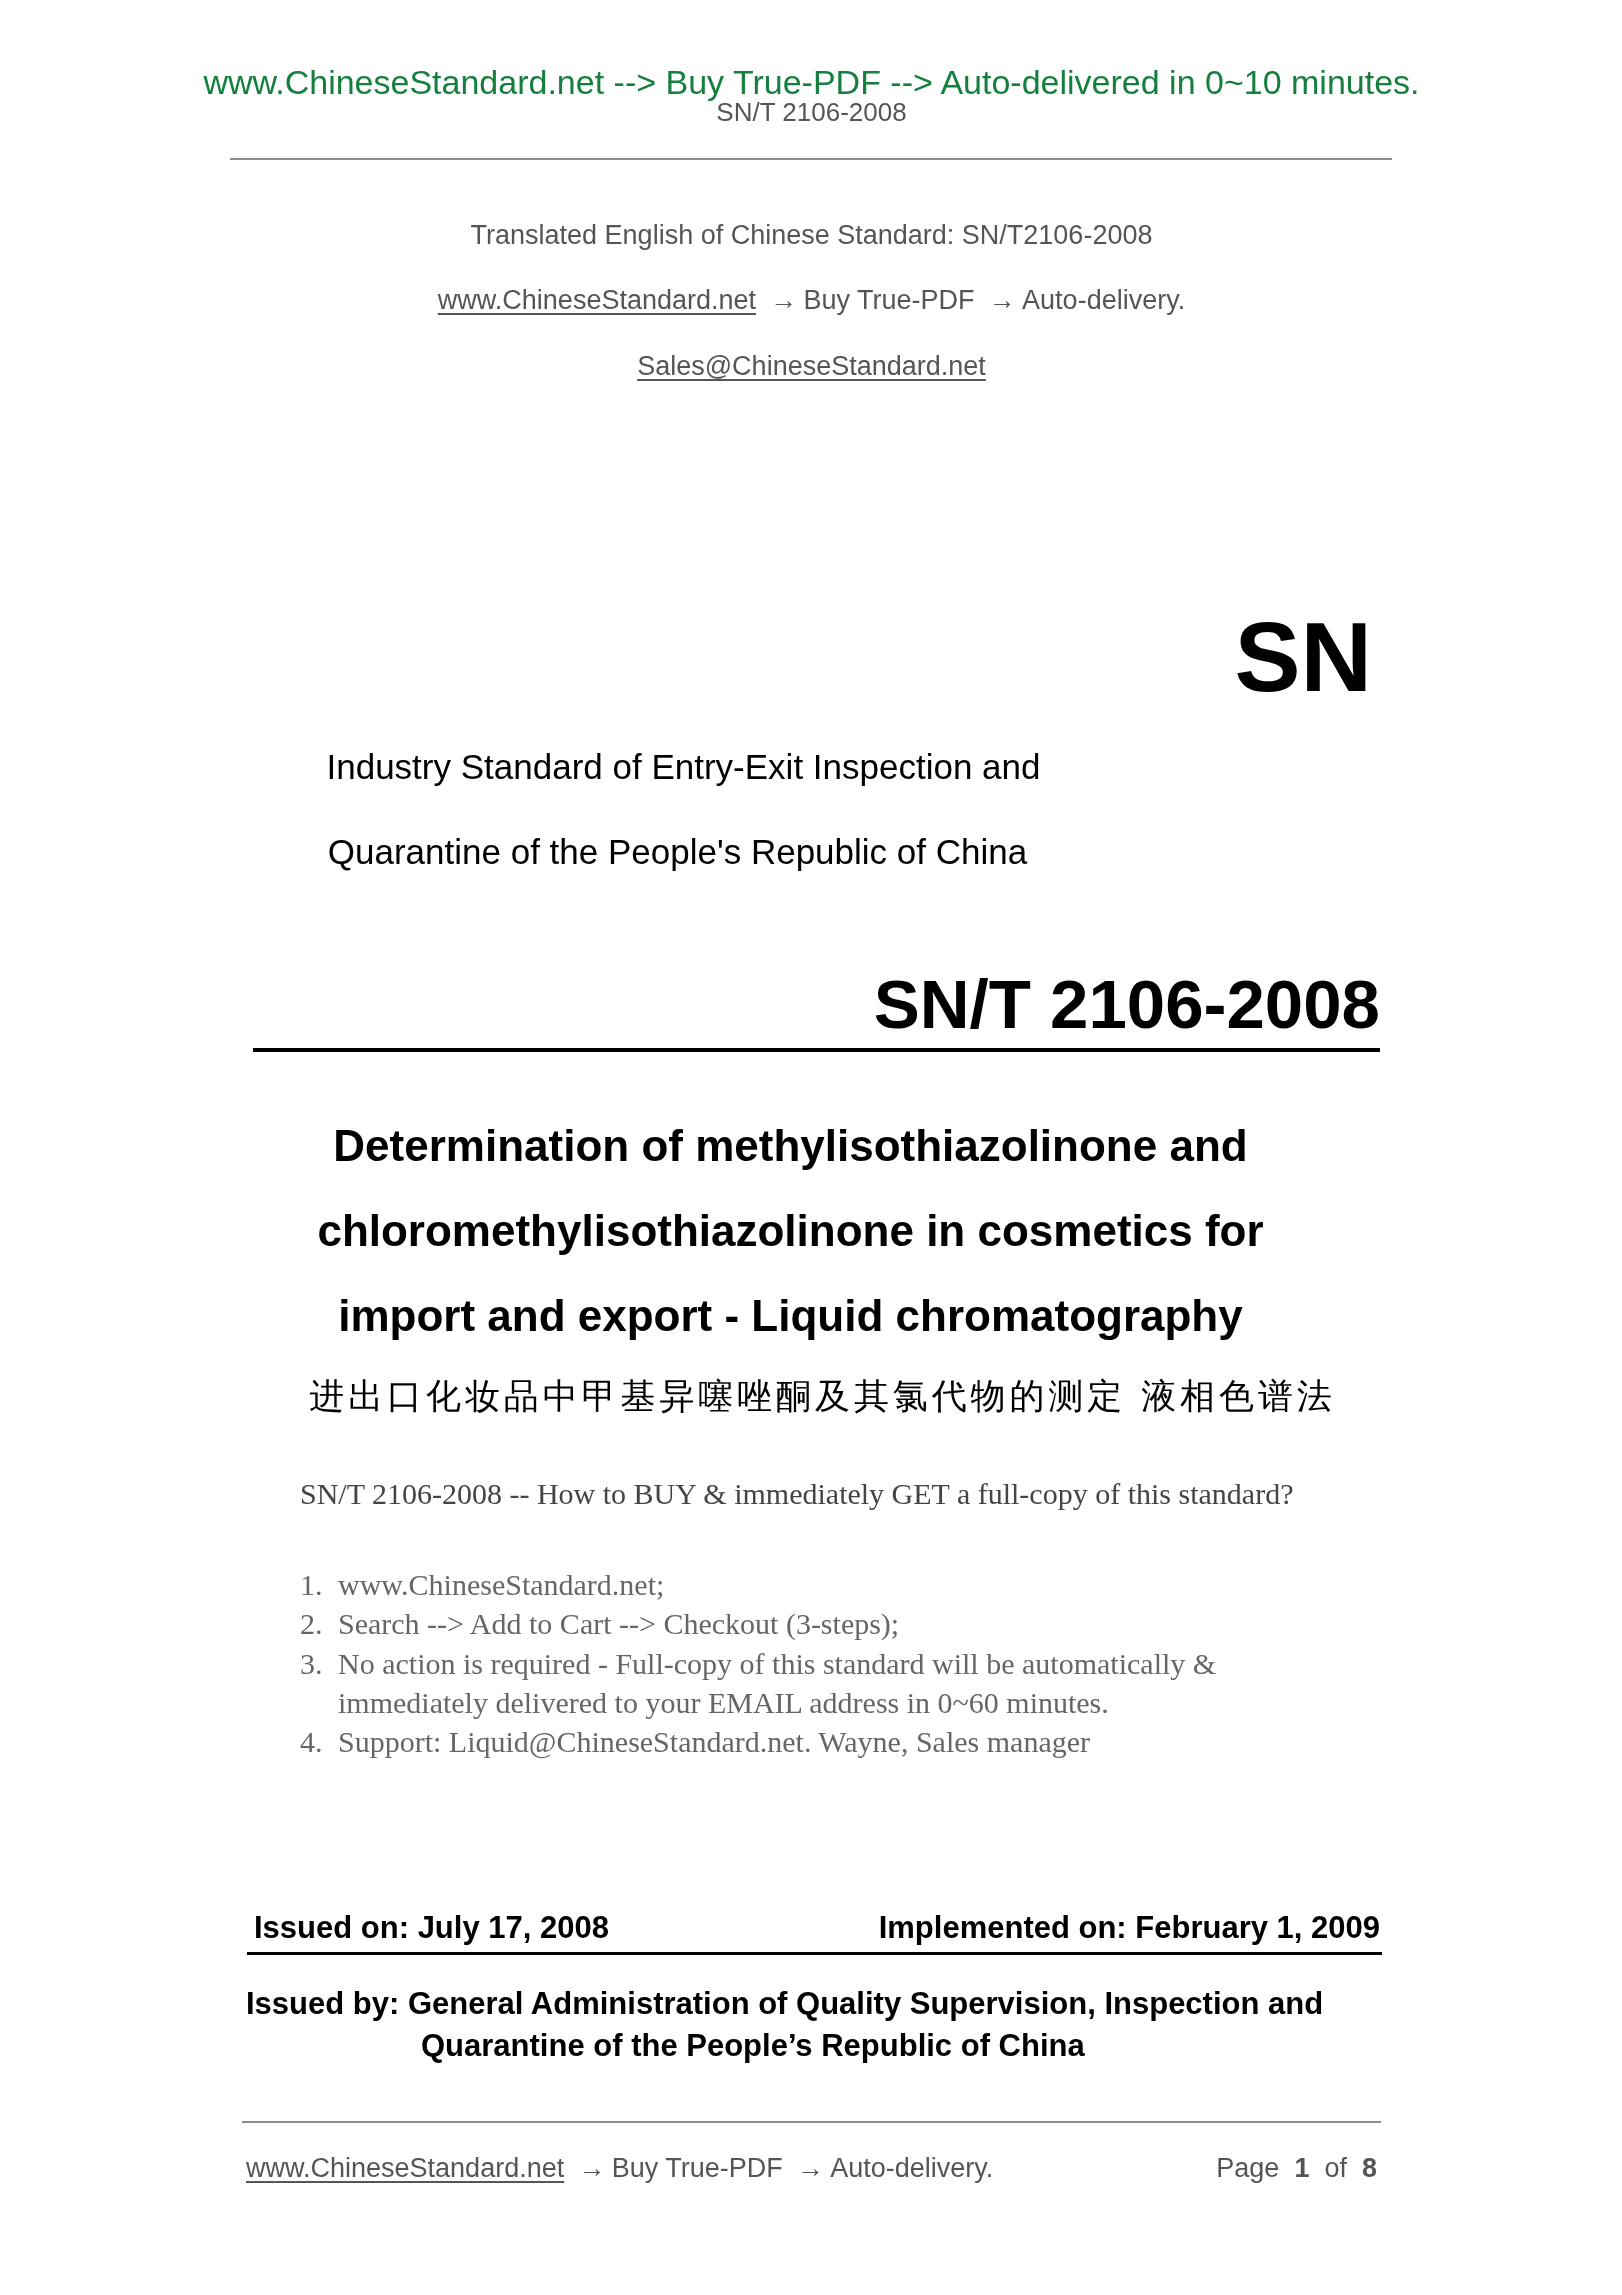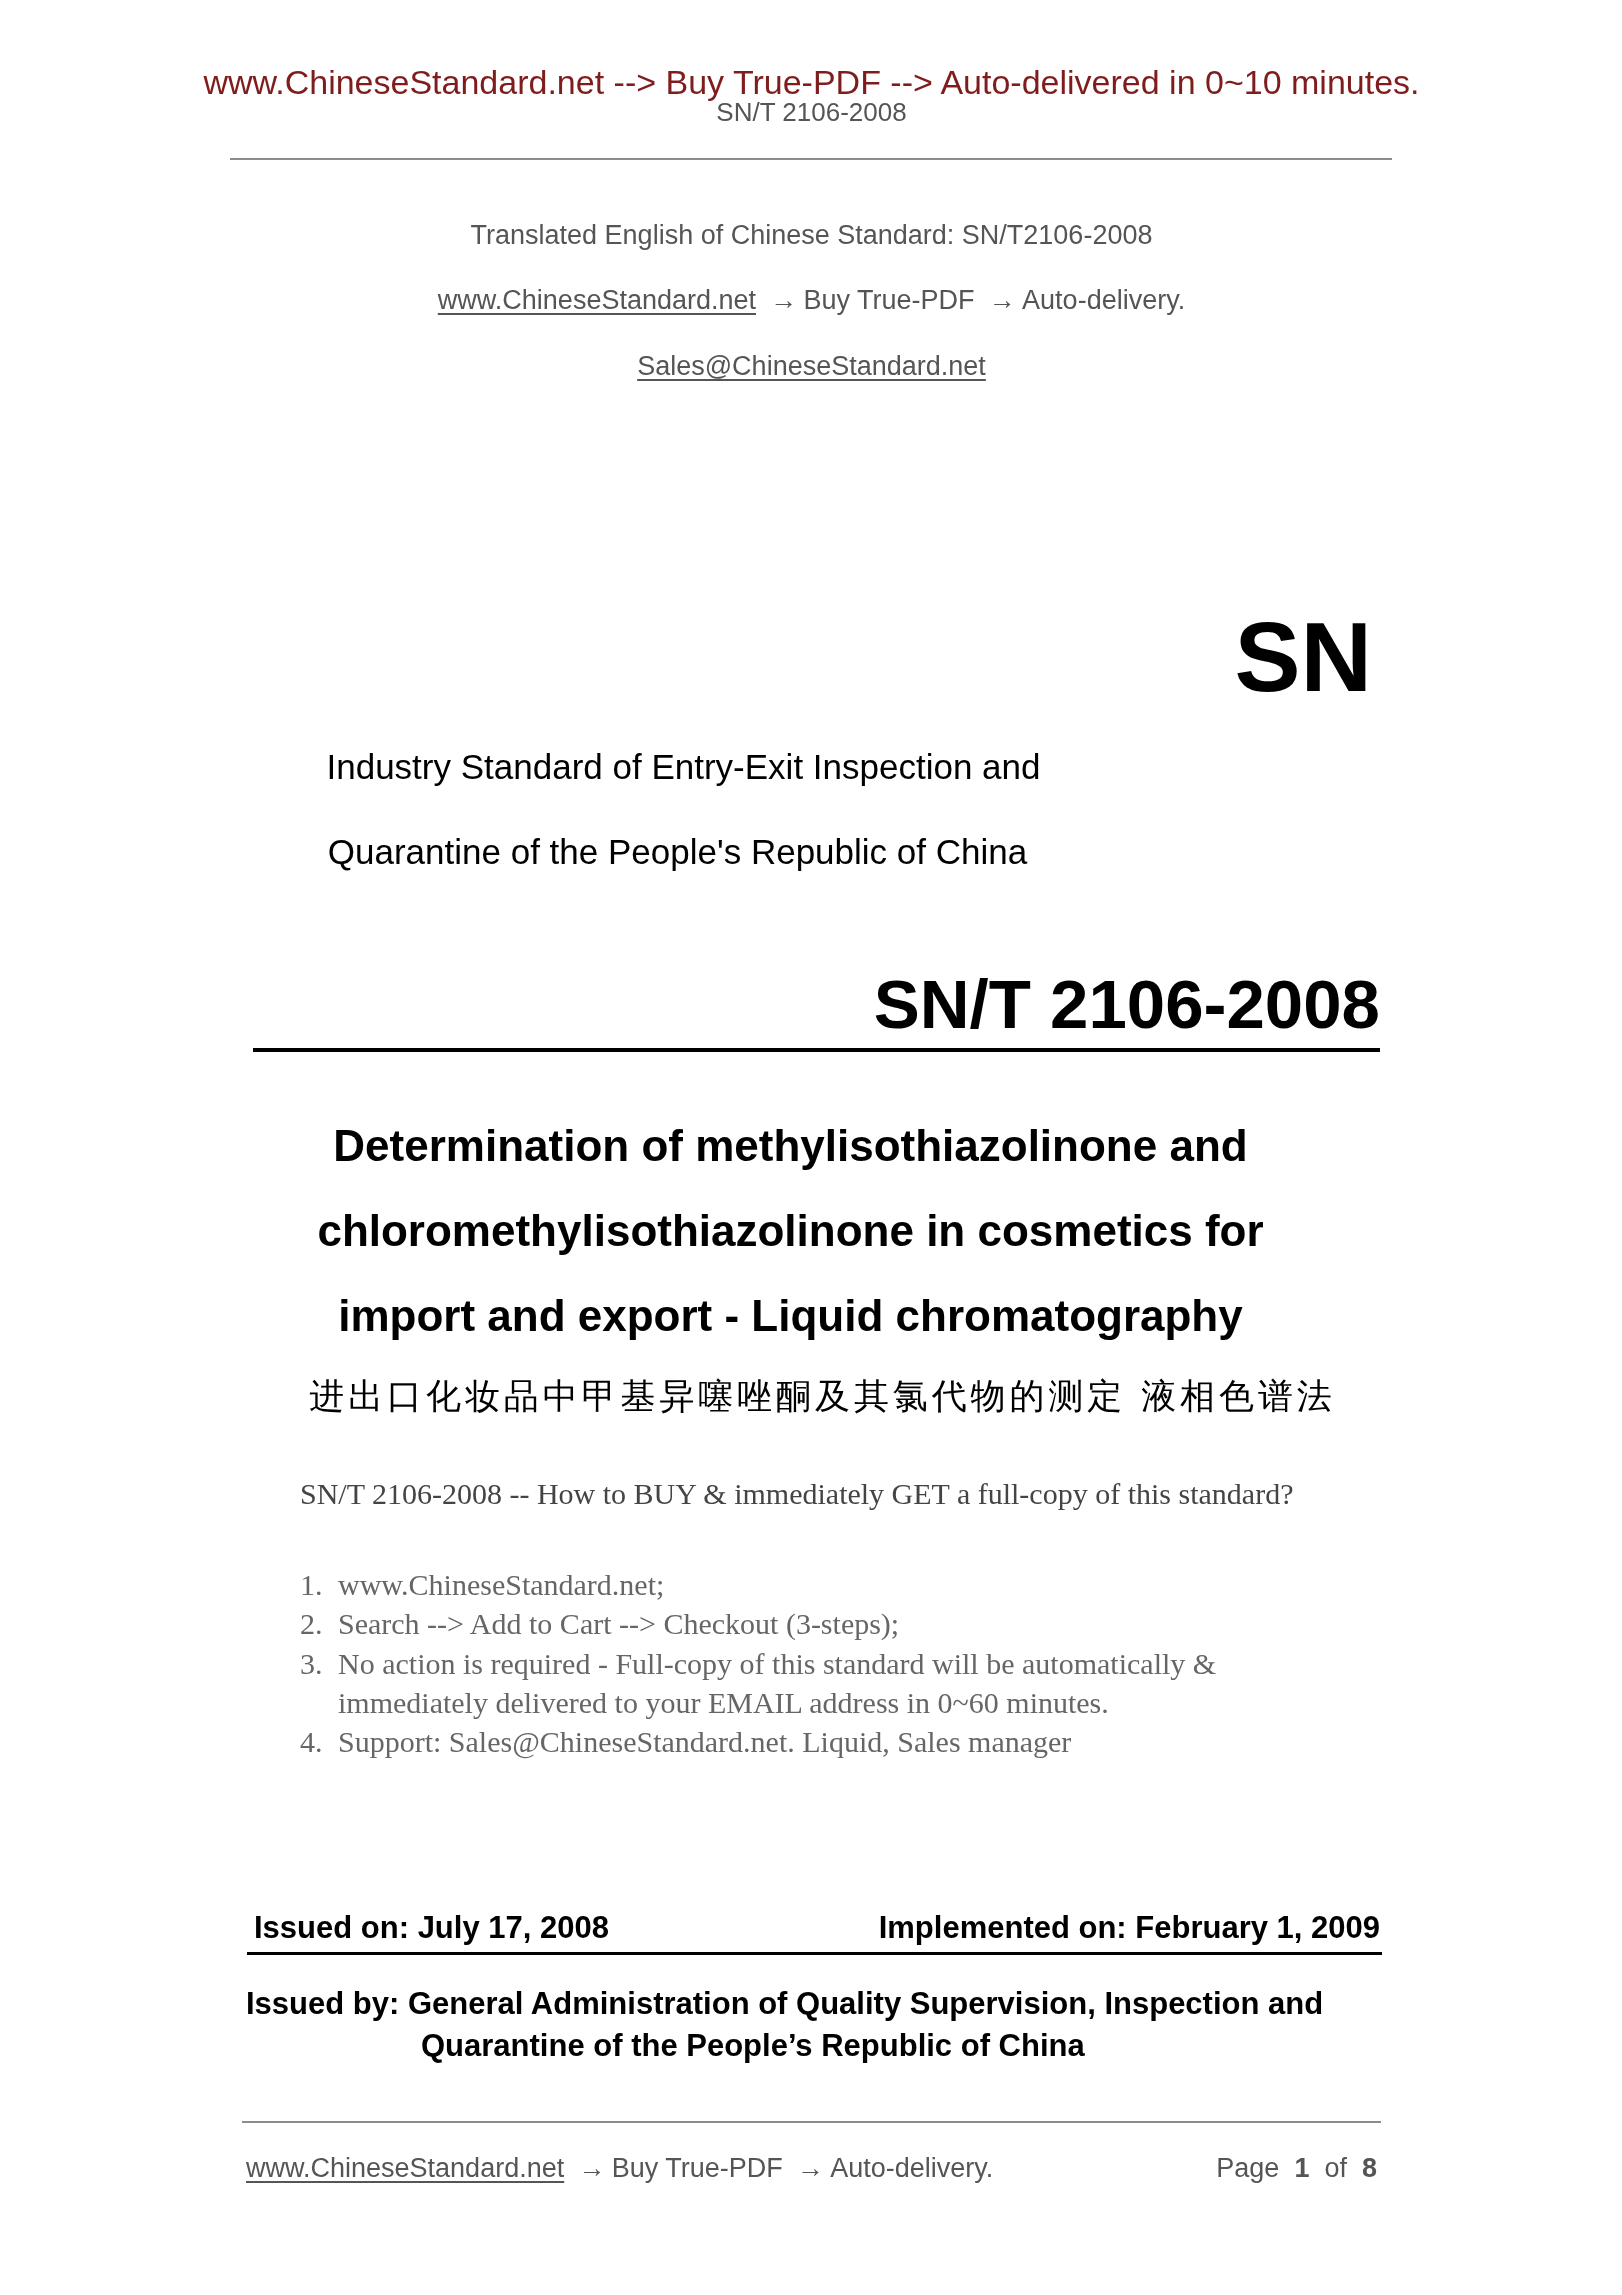--- a/index.html
+++ b/index.html
@@ -1,21 +1,21 @@
 <!DOCTYPE html>
 <html style="font-size:10.5px"><head>
 <meta charset="utf-8">
 <style>
   html, body { margin: 0; padding: 0; background: #ffffff; }
   body { width: 1623px; height: 2295px; position: relative; overflow: hidden;
          font-family: "Liberation Sans", sans-serif; color: #000; }
   .abs { position: absolute; white-space: nowrap; }
   .center { left: 0; width: 1623px; text-align: center; }
 
-  .hdr-line1 { top: 63px; font-size: 34px; color: #7f1d1d; letter-spacing: 0px; line-height: 39px; }
+  .hdr-line1 { top: 63px; font-size: 34px; color: #15803d; letter-spacing: 0px; line-height: 39px; }
   .hdr-line2 { top: 98px; font-size: 26px; color: #555; line-height: 29px; }
   .hdr-rule { top: 158px; left: 230px; width: 1162px; height: 2px; background: #8c8c8c; }
 
   .tr-line { font-size: 27px; color: #555; line-height: 31px; }
   .link { text-decoration: underline; text-underline-offset: 3.9px; text-decoration-thickness: 2px; }
   .arrow { display: inline-block; margin: 0 6.5px; }
 
   .sn-big { top: 601px; right: 251px; font-size: 99px; font-weight: bold; line-height: 111px; }
   .industry { font-size: 35px; line-height: 42px; left: 0; width: 1413px; text-align: center; }
 
@@ -76,21 +76,21 @@
 <div class="abs buy buy-item" style="top:1604px;">
   <span class="num">2.</span><span>Search --&gt; Add to Cart --&gt; Checkout (3-steps);</span>
 </div>
 <div class="abs buy buy-item" style="top:1644px;">
   <span class="num">3.</span><span>No action is required  - Full-copy of this standard will be automatically &amp;</span>
 </div>
 <div class="abs buy buy-item" style="top:1683px;">
   <span class="num"></span><span>immediately delivered to your EMAIL address in 0~60 minutes.</span>
 </div>
 <div class="abs buy buy-item" style="top:1722px;">
-  <span class="num">4.</span><span>Support: Sales@ChineseStandard.net. Liquid, Sales manager</span>
+  <span class="num">4.</span><span>Support: Liquid@ChineseStandard.net. Wayne, Sales manager</span>
 </div>
 
 <div class="abs dates" style="left:254px;">Issued on: July 17, 2008</div>
 <div class="abs dates" style="right:243px;">Implemented on: February 1, 2009</div>
 <div class="abs date-rule"></div>
 
 <div class="abs issuer" style="top:1985px; left:246px;">Issued by: General Administration of Quality Supervision, Inspection and</div>
 <div class="abs issuer" style="top:2027px; left:421px;">Quarantine of the People’s Republic of China</div>
 
 <div class="abs foot-rule"></div>

